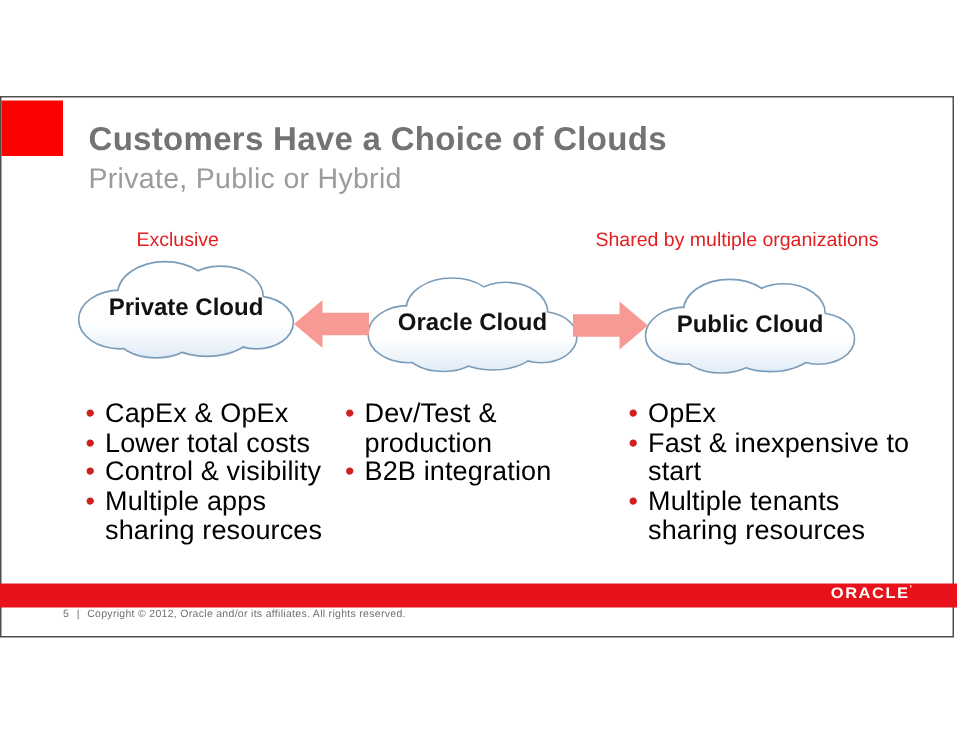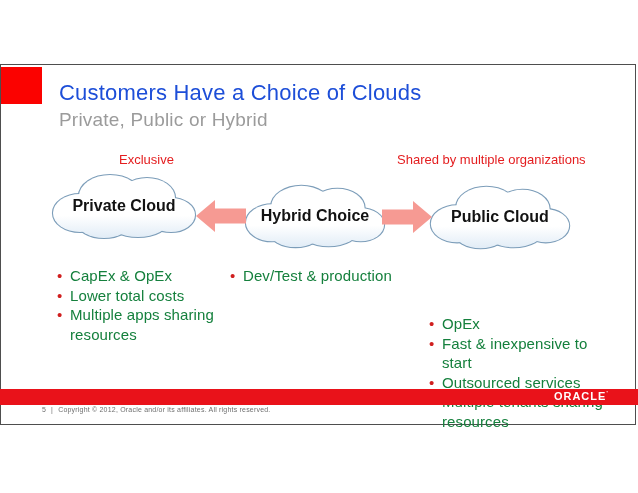--- a/index.html
+++ b/index.html
@@ -10,54 +10,54 @@
   .slide-frame{
     position:absolute;left:0;top:64px;width:636px;height:361px;
     border:1px solid #4e4e4e;box-sizing:border-box;background:#fff;
   }
   .accent-square{
     position:absolute;left:1px;top:67px;width:41px;height:37px;
     background:var(--square_red);
   }
   .title{
     position:absolute;left:59px;top:80px;width:560px;
-    font-size:22px;font-weight:normal;color:#1d4ed8;line-height:1.2;
+    font-size:22px;font-weight:bold;color:#737373;line-height:1.2;
     white-space:nowrap;letter-spacing:0.2px;
   }
   .subtitle{
     position:absolute;left:59px;top:109px;width:560px;
     font-size:19px;font-weight:normal;color:#9b9b9b;line-height:1.2;
     white-space:nowrap;letter-spacing:0.2px;
   }
   .zone-label{
     position:absolute;top:152px;font-size:13px;color:var(--accent_red);
     white-space:nowrap;line-height:1.2;
   }
-  .zone-label.left{left:91px;margin-left:28px;}
+  .zone-label.left{left:91px;}
   .zone-label.right{left:397px;}
   .cloud{position:absolute;width:148px;height:77px;z-index:2;}
   .cloud svg{position:absolute;left:0;top:0;width:100%;height:100%;}
   .cloud .cloud-label{
     position:absolute;left:0;top:0;right:0;bottom:0;
     display:flex;align-items:center;justify-content:center;
     font-size:16px;font-weight:bold;color:#121212;white-space:nowrap;
   }
   .cloud-1{left:50px;top:167px;}
   .cloud-2{left:243px;top:177px;width:144px;}
   .cloud-3{left:426px;top:179px;height:75px;text-align:center;}
   .flow-arrow{position:absolute;width:50px;height:36px;z-index:3;}
   .arrow-left{left:196px;top:198px;}
   .arrow-right{left:382px;top:199px;}
   .bullet-col{position:absolute;top:266px;z-index:1;}
   .col-1{left:57px;width:158px;}
   .col-2{left:230px;width:172px;}
-  .col-3{left:429px;width:192px;margin-top:48px;}
+  .col-3{left:419px;width:192px;}
   .bullet-col ul{
     margin:0;padding:0;list-style:none;
-    font-size:15px;line-height:19.5px;color:#15803d;letter-spacing:0.1px;
+    font-size:18px;line-height:19.5px;color:#000000;letter-spacing:0.1px;
   }
   .bullet-col li{position:relative;padding-left:13px;}
   .bullet-col li::before{
     content:"\2022";position:absolute;left:0;top:0;
     color:var(--bullet_red);
   }
   .red-band{
     position:absolute;left:0;top:389px;width:638px;height:16px;
     background:var(--band_red);z-index:4;
   }
@@ -141,21 +141,21 @@
       </g>
       <g fill="url(#cloudGrad)" stroke="none">
         <ellipse cx="30" cy="46" rx="27" ry="19"></ellipse>
           <ellipse cx="60" cy="29" rx="31" ry="21"></ellipse>
         <ellipse cx="97" cy="31" rx="28" ry="20"></ellipse>
           <ellipse cx="121" cy="48" rx="24" ry="17"></ellipse>
         <ellipse cx="88" cy="53" rx="31" ry="17"></ellipse>
           <ellipse cx="54" cy="55" rx="27" ry="16"></ellipse>
       </g>
     </svg>
-    <div class="cloud-label">Hybrid Choice</div>
+    <div class="cloud-label">Oracle Cloud</div>
   </div>
 
   <div class="cloud cloud-3">
     <svg viewBox="0 0 148 77">
       <g stroke="#7c9db9" stroke-width="2.2" fill="#ffffff">
         <ellipse cx="30" cy="46" rx="27" ry="19"></ellipse>
           <ellipse cx="60" cy="29" rx="31" ry="21"></ellipse>
         <ellipse cx="97" cy="31" rx="28" ry="20"></ellipse>
           <ellipse cx="121" cy="48" rx="24" ry="17"></ellipse>
         <ellipse cx="88" cy="53" rx="31" ry="17"></ellipse>
@@ -170,33 +170,34 @@
           <ellipse cx="54" cy="55" rx="27" ry="16"></ellipse>
       </g>
     </svg>
     <div class="cloud-label">Public Cloud</div>
   </div>
 
   <div class="bullet-col col-1">
     <ul>
         <li>CapEx &amp; OpEx</li>
         <li>Lower total costs</li>
+        <li>Control &amp; visibility</li>
         <li>Multiple apps sharing resources</li>
       </ul>
   </div>
   <div class="bullet-col col-2">
     <ul>
         <li>Dev/Test &amp; production</li>
+        <li>B2B integration</li>
       </ul>
   </div>
   <div class="bullet-col col-3">
     <ul>
         <li>OpEx</li>
         <li>Fast &amp; inexpensive to start</li>
-        <li>Outsourced services</li>
         <li>Multiple tenants sharing resources</li>
       </ul>
   </div>
 
   <div class="red-band">
     <div class="oracle-logo">
       <span>ORACLE</span><span class="logo-tick">’</span>
     </div>
   </div>
 

